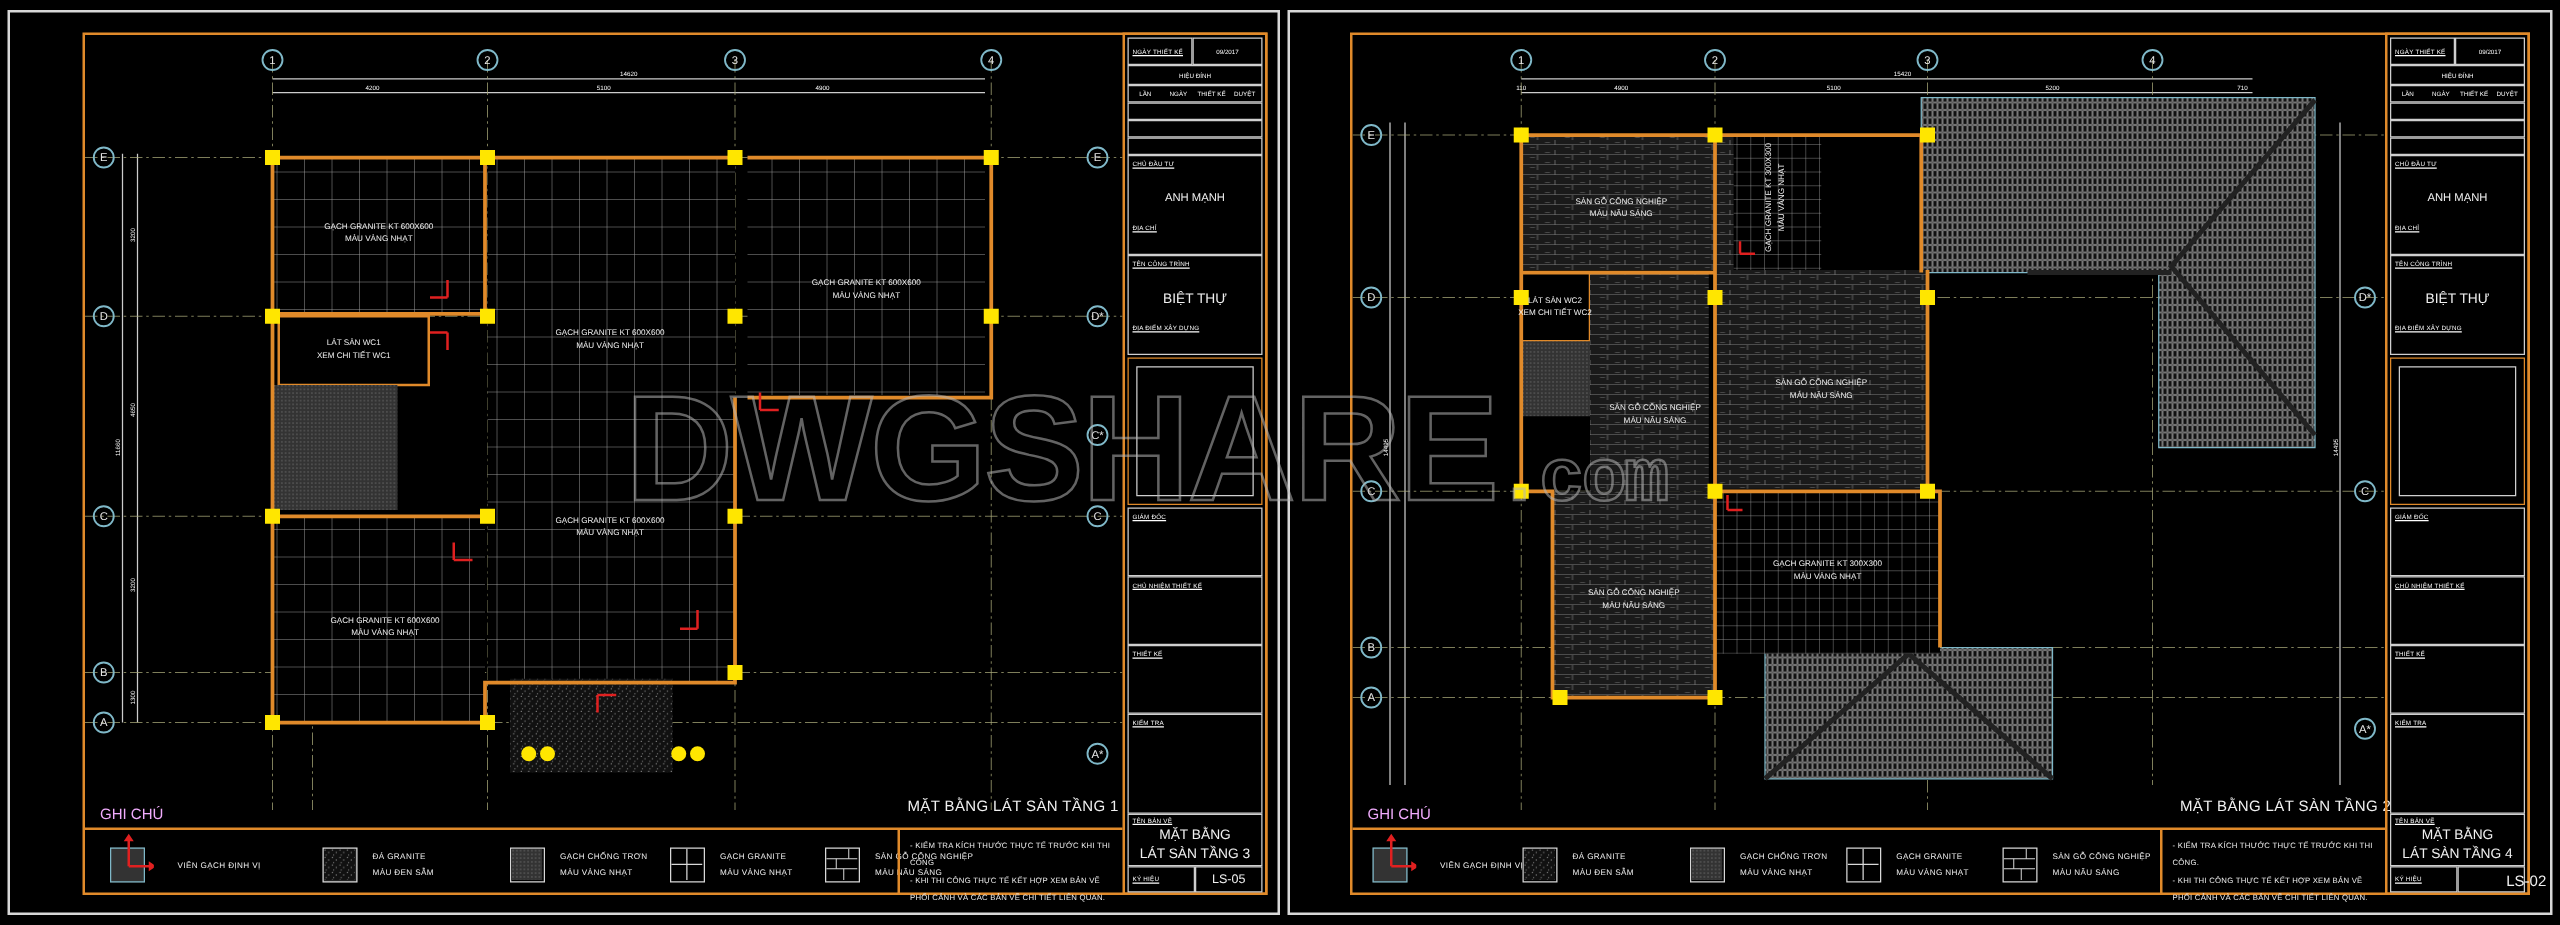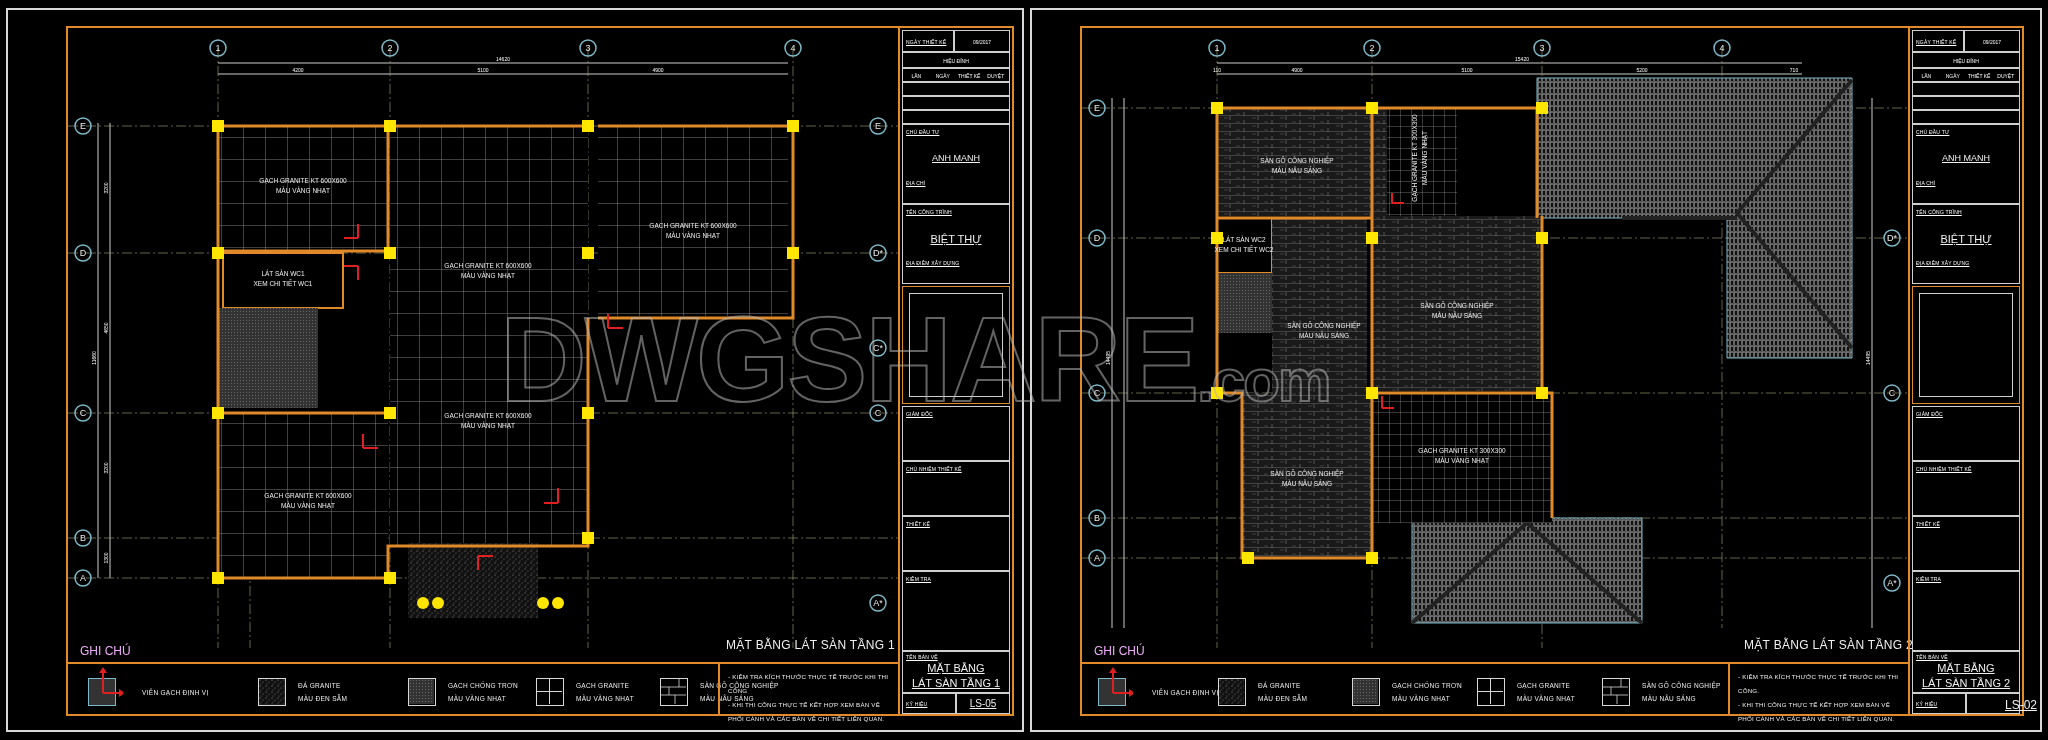--- a/index.html
+++ b/index.html
@@ -7,30 +7,30 @@
   .sheet{position:absolute;top:8px;height:724px;border:2px solid #d8d8d8;box-sizing:border-box;}
   #sheet1{left:6px;width:1018px;}
   #sheet2{left:1030px;width:1012px;}
   .frame{position:absolute;border:2px solid #e08a2a;box-sizing:border-box;}
   .plot{position:absolute;}
   svg{display:block;}
   .tb{position:absolute;border:2px solid #e08a2a;box-sizing:border-box;}
   .tbc{position:absolute;border:1.5px solid #cfcfcf;box-sizing:border-box;}
   .tiny{font-size:5px;text-decoration:underline;color:#fff;position:absolute;left:3px;letter-spacing:.2px;}
   .tiny2{font-size:5px;color:#fff;text-align:center;}
-  .big{position:absolute;width:100%;text-align:center;color:#f0f0f0;text-decoration:underline;}
+  .big{position:absolute;width:100%;text-align:center;color:#f0f0f0;}
   .legend{position:absolute;border-top:2px solid #e08a2a;box-sizing:border-box;}
   .lg-item{position:absolute;top:14px;display:flex;align-items:center;gap:12px;}
   .swatch{width:28px;height:28px;border:1.5px solid #d8d8d8;box-sizing:border-box;position:relative;}
   .lg-text{font-size:6.5px;line-height:13px;color:#eee;letter-spacing:.3px;}
   .note-col{position:absolute;border-left:2px solid #e08a2a;font-size:6.2px;line-height:14px;color:#eee;padding:6px 0 0 8px;box-sizing:border-box;letter-spacing:.2px;}
   .sheet-title{position:absolute;font-size:12px;color:#f0f0f0;letter-spacing:.3px;}
   .ghichu{position:absolute;font-size:12px;color:#f0abfc;}
   .watermark{position:absolute;left:500px;top:290px;font-family:"Liberation Sans",sans-serif;font-weight:bold;font-size:120px;color:transparent;-webkit-text-stroke:2px rgba(180,180,180,.55);letter-spacing:-2px;pointer-events:none;}
-  .watermark .com{font-size:60px;-webkit-text-stroke:2px rgba(180,180,180,.55);}
+  .watermark .com{font-size:60px;font-family:Liberation Mono, monospace;-webkit-text-stroke:2px rgba(180,180,180,.55);}
   .room-label{font-size:6.5px;fill:#f0f0f0;font-family:"Liberation Sans",sans-serif;}
   .dim{font-size:5px;fill:#fff;font-family:"Liberation Sans",sans-serif;}
   .axis-lbl{font-size:9px;fill:#e8e8e8;font-family:"Liberation Sans",sans-serif;}
 </style>
 </head>
 <body>
 
 <svg width="0" height="0" style="position:absolute">
   <defs>
     <pattern id="grid600" width="22" height="22" patternUnits="userSpaceOnUse">
@@ -302,21 +302,21 @@
       </div>
     <div class="tbc" style="left:2px;top:488px;width:108px;height:55px;">
         <span class="tiny" style="top:4px">THIẾT KẾ</span>
       </div>
     <div class="tbc" style="left:2px;top:543px;width:108px;height:80px;">
         <span class="tiny" style="top:4px">KIỂM TRA</span>
       </div>
     <div class="tbc" style="left:2px;top:623px;width:108px;height:42px;">
       <span class="tiny" style="top:2px">TÊN BẢN VẼ</span>
       <div class="big" style="top:10px;font-size:11px;">MẶT BẰNG</div>
-      <div class="big" style="top:25px;font-size:11px;">LÁT SÀN TẦNG 1</div>
+      <div class="big" style="top:25px;font-size:11px;">LÁT SÀN TẦNG 3</div>
     </div>
     <div class="tbc" style="left:2px;top:665px;width:54px;height:21px;">
         <span class="tiny" style="top:7px">KÝ HIỆU</span>
       </div>
     <div class="tbc" style="left:56px;top:665px;width:54px;height:21px;">
         <div class="big" style="top:4px;font-size:10px;">LS-05</div>
       </div>
   </div>
 </div>
 
@@ -544,21 +544,21 @@
       </div>
     <div class="tbc" style="left:2px;top:488px;width:108px;height:55px;">
         <span class="tiny" style="top:4px">THIẾT KẾ</span>
       </div>
     <div class="tbc" style="left:2px;top:543px;width:108px;height:80px;">
         <span class="tiny" style="top:4px">KIỂM TRA</span>
       </div>
     <div class="tbc" style="left:2px;top:623px;width:108px;height:42px;">
       <span class="tiny" style="top:2px">TÊN BẢN VẼ</span>
       <div class="big" style="top:10px;font-size:11px;">MẶT BẰNG</div>
-      <div class="big" style="top:25px;font-size:11px;">LÁT SÀN TẦNG 2</div>
+      <div class="big" style="top:25px;font-size:11px;">LÁT SÀN TẦNG 4</div>
     </div>
     <div class="tbc" style="left:2px;top:665px;width:54px;height:21px;">
         <span class="tiny" style="top:7px">KÝ HIỆU</span>
       </div>
     <div class="tbc" style="left:56px;top:665px;width:54px;height:21px;">
         <div class="big" style="top:4px;font-size:12px;padding-left:28px;">LS-02</div>
       </div>
   </div>
 </div>
 

